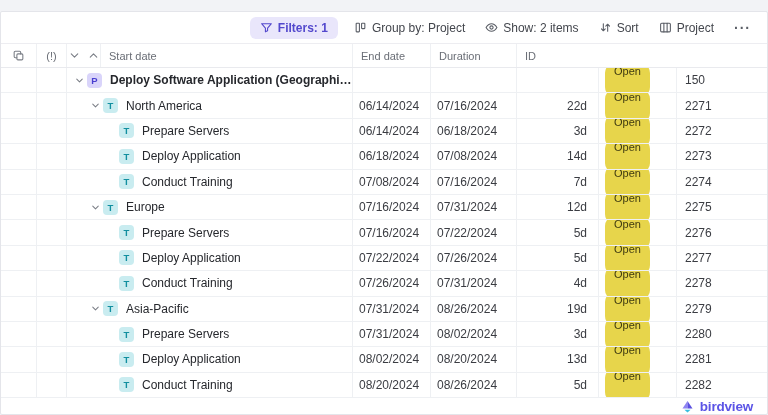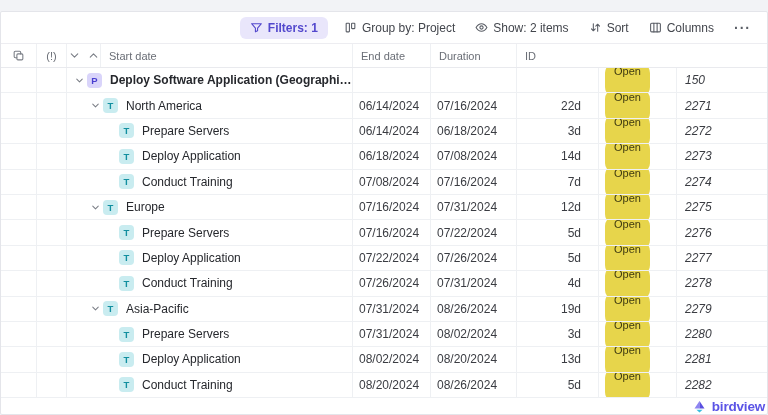--- a/index.html
+++ b/index.html
@@ -59,22 +59,22 @@
   .row {
     display: grid;
     grid-template-columns: 36px 30px 286px 78px 86px 82px 78px 1fr;
     height: 25.4px;
     align-items: center;
     border-bottom: 1px solid #eef0f3;
     font-size: 12px; color: #3a3c42;
   }
   .cell { height: 100%; display: flex; align-items: center; border-right: 1px solid #eef0f3; padding-left: 6px; overflow: hidden; white-space: nowrap; }
   .cell.gutter { padding-left: 0; }
-  .cell.right { justify-content: flex-end; padding-right: 17px; padding-left: 0; }
-  .cell.last { border-right: none; padding-left: 8px; font-style: italic; }
+  .cell.right { justify-content: flex-end; padding-right: 11px; padding-left: 0; }
+  .cell.last { border-right: none; padding-left: 8px; }
   .name-cell { gap: 0; }
   .row-chev { width: 16px; flex: 0 0 16px; display: flex; align-items: center; justify-content: center; }
   .row-chev svg { width: 11px; height: 11px; stroke: #7a7e86; fill: none; stroke-width: 2.2; stroke-linecap: round; stroke-linejoin: round; }
   .type-badge {
     width: 15px; height: 15px; flex: 0 0 15px;
     border-radius: 4px; display: flex; align-items: center; justify-content: center;
     font-size: 9.5px; font-weight: 700; margin-right: 8px;
   }
   .badge-p { background: #d9d4fa; color: #4a3fd0; }
   .badge-t { background: #c9ecf0; color: #128fa0; }
@@ -83,21 +83,21 @@
   .status-pill {
     display: inline-block; background: #e7d54b; color: #3f3b11;
     font-size: 11px; font-weight: 500;
     padding: 2px 9px 20px; border-radius: 10px; line-height: 1.1;
     cursor: pointer;
   }
   
   .footer {
     flex: 1 1 auto;
     display: flex; align-items: center; justify-content: flex-end;
-    padding-right: 2px; gap: 5px;
+    padding-right: 14px; gap: 5px;
   }
   .brand-text { font-size: 13.5px; font-weight: 700; color: #5b54e6; letter-spacing: -0.2px; }
 </style>
 </head>
 <body>
 
 <div class="card">
 
   <div class="toolbar">
     <button class="tbtn filters">
@@ -126,21 +126,21 @@
           <path d="M16 19V6M16 6l-3.5 3.5M16 6l3.5 3.5"></path>
         </svg>
       <span>Sort</span>
     </button>
     <button class="tbtn">
       <svg class="ticon" viewBox="0 0 24 24">
           <rect x="3" y="4" width="18" height="16" rx="2"></rect>
           <line x1="9" y1="4" x2="9" y2="20"></line>
           <line x1="15" y1="4" x2="15" y2="20"></line>
         </svg>
-      <span>Columns</span>
+      <span>Project</span>
     </button>
     <button class="tbtn more">
       <span>···</span>
     </button>
   </div>
 
   <div class="thead">
     <div class="th center">
       <svg class="hicon" viewBox="0 0 24 24">
           <rect x="9" y="9" width="11" height="11" rx="2"></rect>

